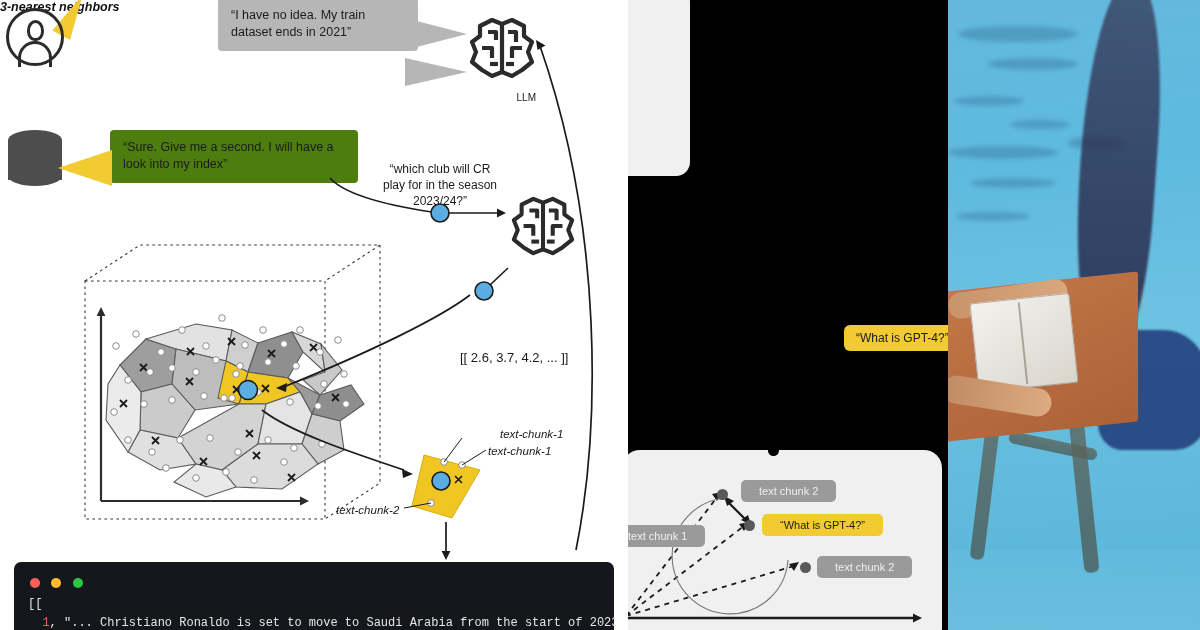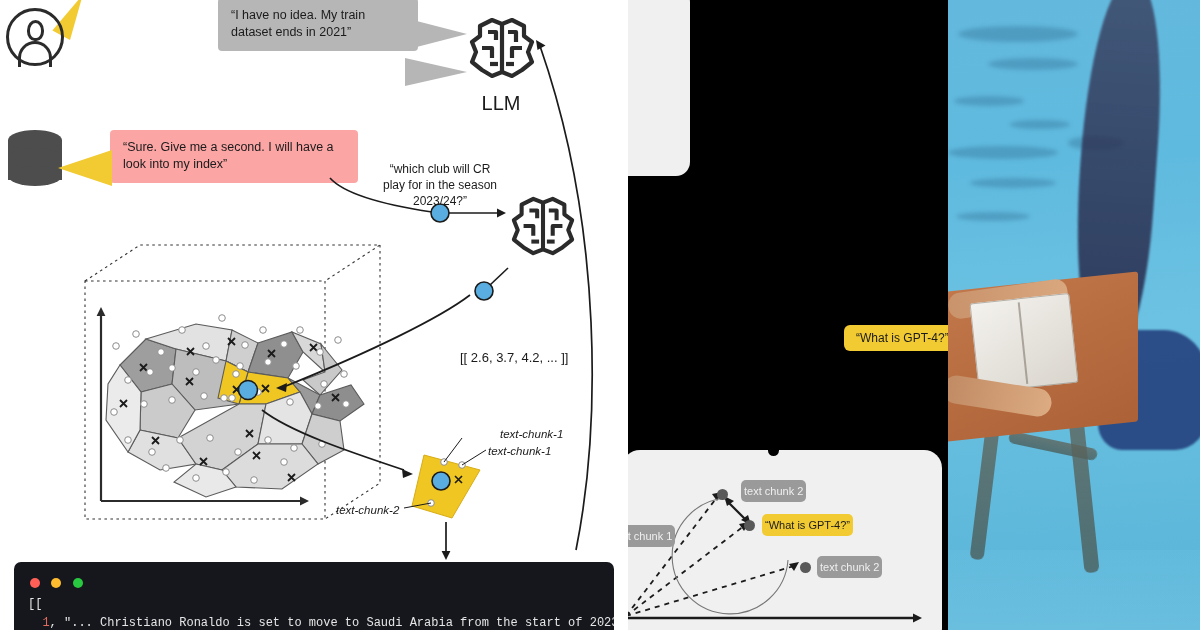--- a/index.html
+++ b/index.html
@@ -15,36 +15,36 @@
 
   .db-icon{position:absolute;left:8px;top:130px;width:54px;height:58px;}
   .db-icon i{position:absolute;left:0;width:54px;height:20px;background:#4d4d4d;border-radius:50%/50%;display:block;}
   .db-icon i.b1{top:0;}
   .db-icon i.b2{top:18px;}
   .db-icon i.b3{top:36px;}
   .db-icon .body{position:absolute;left:0;top:10px;width:54px;height:40px;background:#4d4d4d;}
 
   .bubble{position:absolute;box-sizing:border-box;padding:9px 13px;font-size:12.5px;line-height:1.38;color:#1b1b1b;border-radius:4px;}
   .bubble.gray{background:#b6b6b6;}
-  .bubble.yellow{background:#fca5a5;}
+  .bubble.yellow{background:#4d7c0f;}
   .tail{position:absolute;width:0;height:0;}
 
   #bubble-no-idea{left:218px;top:-2px;width:200px;}
   #tail-no-idea{left:405px;top:18px;border-top:16px solid transparent;border-bottom:16px solid transparent;border-left:62px solid #b6b6b6;}
   #bubble-vdb{left:218px;top:56px;width:200px;}
   #tail-vdb{left:405px;top:58px;border-top:14px solid transparent;border-bottom:14px solid transparent;border-left:62px solid #b6b6b6;}
   #bubble-sure{left:110px;top:130px;width:248px;}
   #tail-sure{left:58px;top:150px;border-top:18px solid transparent;border-bottom:18px solid transparent;border-right:54px solid #f2cb33;}
   #yellow-spark{position:absolute;left:62px;top:-8px;width:0;height:0;border-left:10px solid transparent;border-right:10px solid transparent;border-bottom:46px solid #f2cb33;transform:rotate(28deg);}
 
   .brain{position:absolute;}
   .brain svg{display:block;}
   #brain-llm{left:466px;top:14px;}
   #brain-embed{left:508px;top:193px;}
-  .node-label{position:absolute;font-size:20px;color:#1b1b1b;text-align:center;}
+  .node-label{position:absolute;font-size:10px;color:#1b1b1b;text-align:right;}
   #label-llm{left:466px;top:92px;width:70px;}
   #label-embed{left:488px;top:252px;width:112px;line-height:1.3;}
 
   #q-club{position:absolute;left:378px;top:161px;width:124px;font-size:12px;line-height:1.34;text-align:center;color:#1b1b1b;}
   #vec-literal{position:absolute;left:460px;top:350px;font-size:13px;color:#1b1b1b;}
 
   .chunk-label{position:absolute;font-size:11.5px;font-style:italic;color:#1b1b1b;white-space:nowrap;}
   #lbl-tc1{left:452px;top:428px;margin-left:48px;}
   #lbl-tc3{left:488px;top:445px;}
   #lbl-tc2{left:336px;top:504px;}
@@ -57,21 +57,21 @@
   .d-red{background:#ff5f57;} .d-yel{background:#febc2e;} .d-grn{background:#28c840;}
   #term-body{position:absolute;left:14px;top:33px;font-family:"Liberation Mono",monospace;font-size:12px;line-height:1.55;color:#e6e6e6;white-space:pre;}
   #term-body .idx{color:#e06a5c;}
 
   
   #panel-dark{position:absolute;left:628px;top:0;width:320px;height:630px;background:#000;overflow:hidden;}
   #dark-bubble-top{position:absolute;left:-60px;top:-12px;width:122px;height:188px;background:#f0f0f0;border-radius:14px;}
   #dark-gpt-pill{position:absolute;left:216px;top:325px;padding:6px 12px;background:#f2cb33;border-radius:6px;font-size:12px;color:#1b1b1b;white-space:nowrap;}
   #dark-card{position:absolute;left:-6px;top:450px;width:320px;height:196px;background:#f0f0f0;border-radius:18px;overflow:hidden;}
   #dark-card .notch{position:absolute;left:146px;top:-5px;width:11px;height:11px;background:#000;border-radius:50%;}
-  .chip{position:absolute;border-radius:5px;font-size:11px;color:#efefef;padding:5px 3px;white-space:nowrap;background:#9a9a9a;}
+  .chip{position:absolute;border-radius:5px;font-size:11px;color:#efefef;padding:5px 18px;white-space:nowrap;background:#9a9a9a;}
   .chipdot{position:absolute;width:11px;height:11px;border-radius:50%;background:#595959;}
   #chip-tc2a{left:119px;top:30px;}
   #chip-tc1{left:-12px;top:75px;}
   #chip-tc2b{left:195px;top:106px;}
   #chip-gpt{left:140px;top:64px;background:#f2cb33;color:#1b1b1b;}
   #dot-a{left:95px;top:39px;} #dot-b{left:122px;top:70px;} #dot-c{left:178px;top:112px;}
 
   
   #panel-photo{position:absolute;left:948px;top:0;width:252px;height:630px;overflow:hidden;
      background:linear-gradient(176deg,#63b9dd 0%,#5fbadf 26%,#6cc2e2 52%,#63bcdd 72%,#58b3d8 100%);}
@@ -287,20 +287,21 @@
         <line x1="431" y1="503" x2="404" y2="508"></line>
       </g>
 
       <line x1="446" y1="522" x2="446" y2="552" stroke="#1b1b1b" stroke-width="1.7"></line>
       <path d="M446,560 l-4.4,-9 h8.8 z" fill="#1b1b1b"></path>
     </svg>
 
     <div class="chunk-label" id="lbl-tc1">text-chunk-1</div>
     <div class="chunk-label" id="lbl-tc3">text-chunk-1</div>
     <div class="chunk-label" id="lbl-tc2">text-chunk-2</div>
+    <div id="lbl-3nn">3-nearest neighbors</div>
 
     <div id="terminal">
       <div class="dots">
         <span class="d-red"></span>
         <span class="d-yel"></span>
         <span class="d-grn"></span>
       </div>
       <div id="term-body"><span>[[</span>
   <span class="idx">1</span><span>, "... Christiano Ronaldo is set to move to Saudi Arabia from the start of 2023 ...",</span></div>
     </div>

